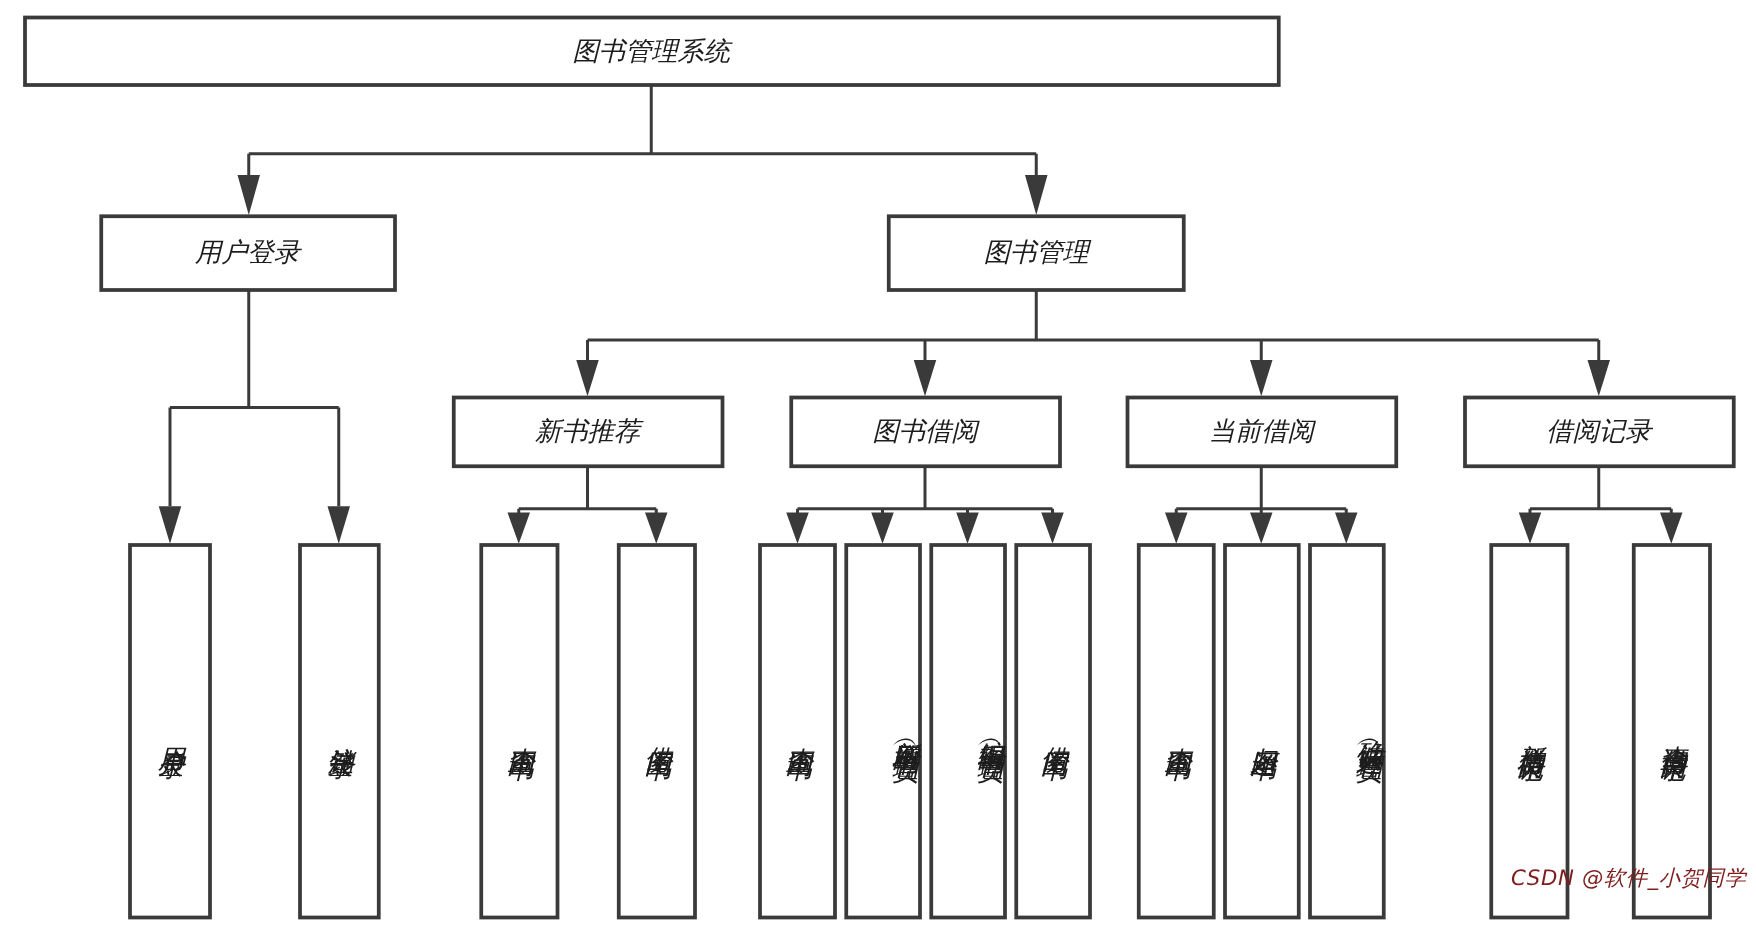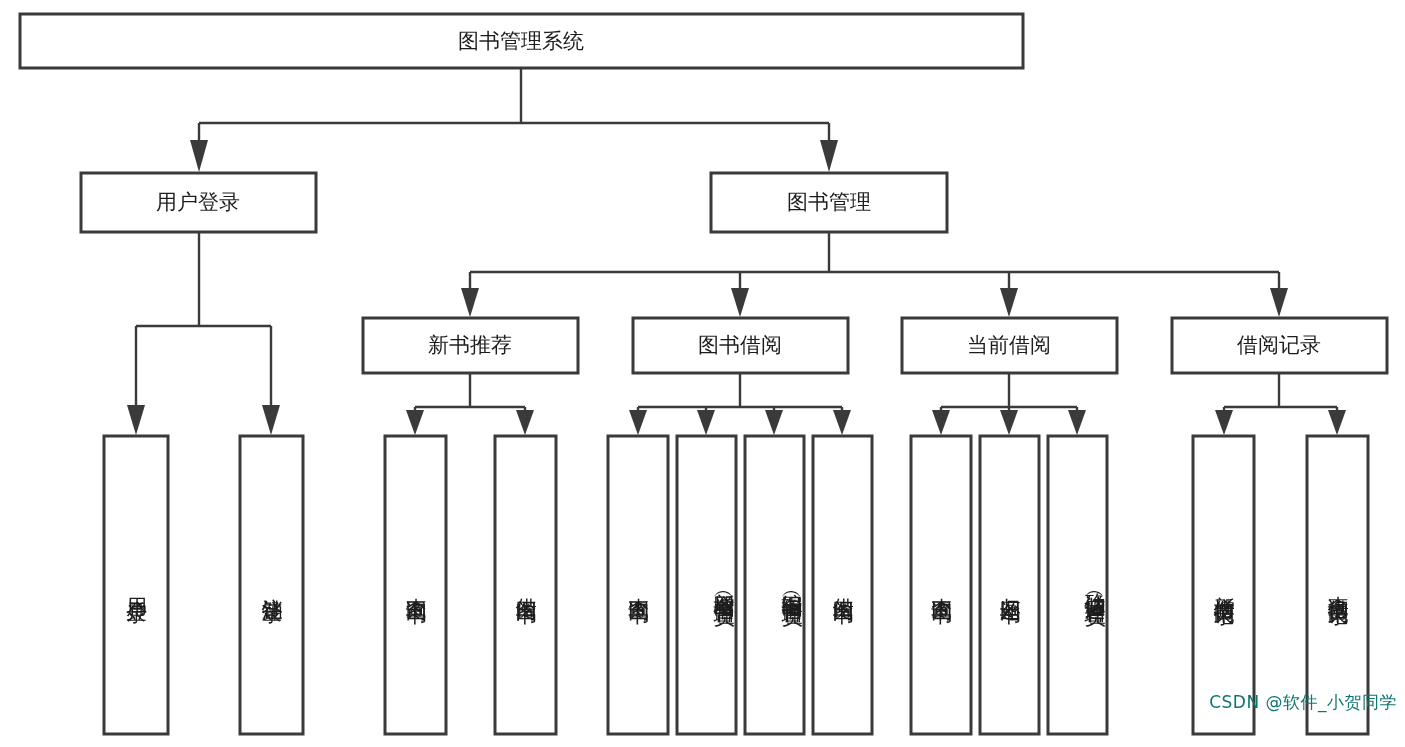--- a/index.html
+++ b/index.html
@@ -11,20 +11,21 @@
     width: 1405px;
     height: 747px;
     font-family: "DejaVu Sans", "Liberation Sans", sans-serif;
     overflow: hidden;
     position: relative;
   }
   #diagram-root {
     position: relative;
     width: 1405px;
     height: 718px;
+    font-style: italic;
   }
   svg#flow {
     position: absolute;
     left: 0;
     top: 0;
     width: 1405px;
     height: 747px;
     display: block;
   }
   .box-rect {
@@ -63,21 +64,21 @@
     justify-content: center;
     white-space: nowrap;
     user-select: none;
   }
   #watermark {
     position: absolute;
     right: 8px;
     bottom: 4px;
     font-family: "DejaVu Sans", "Liberation Sans", sans-serif;
     font-size: 17px;
-    color: #0f766e;
+    color: #7f1d1d;
     letter-spacing: 0.5px;
     white-space: nowrap;
   }
 </style>
 </head>
 <body>
 
 <div id="diagram-root">
 
   <svg id="flow" viewBox="0 0 1405 747">

